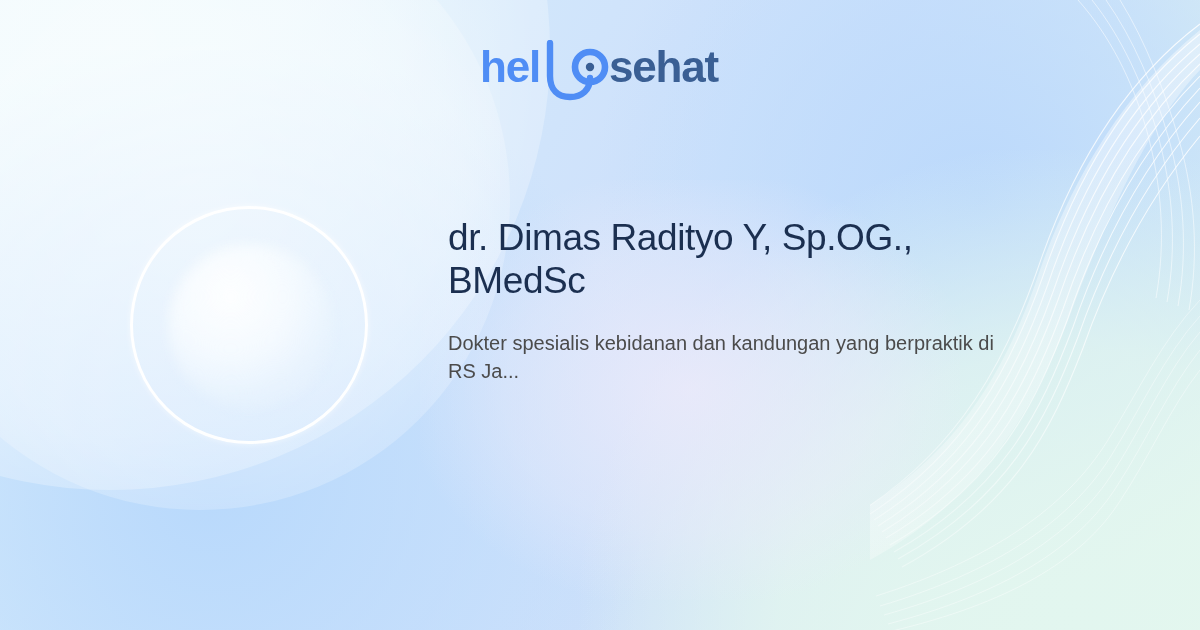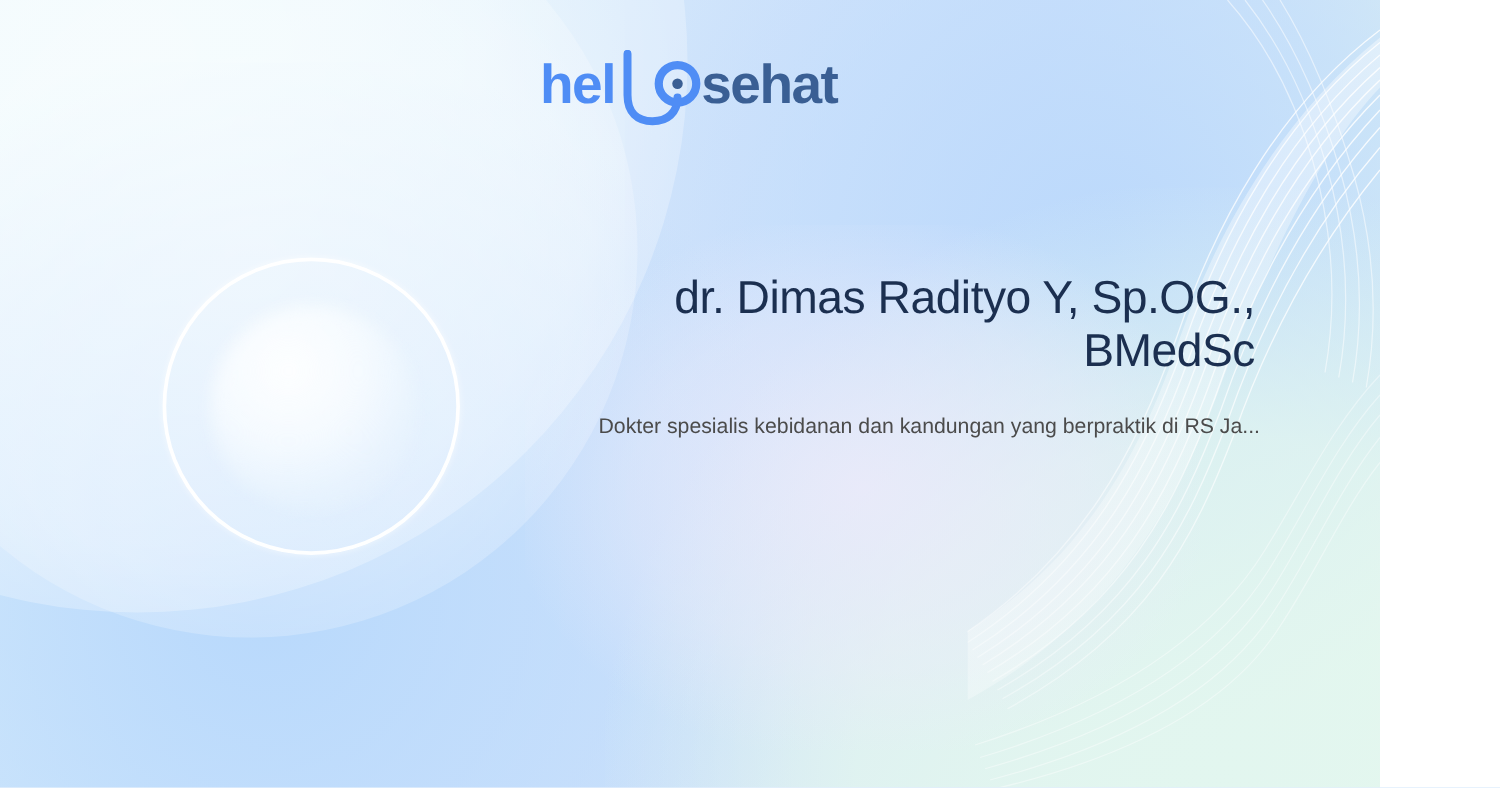--- a/index.html
+++ b/index.html
@@ -4,24 +4,23 @@
 <style>
   * { margin:0; padding:0; box-sizing:border-box; }
   html, body {
     width:1200px; height:630px;
     overflow:hidden;
     font-family:"Liberation Sans", sans-serif;
   }
 
   .og-card {
     position:relative;
-    width:1104px; height:630px;
+    width:1200px; height:630px;
     overflow:hidden;
     background:#cfe4fb;
-    text-align:right;
   }
 
   
   .bg-base {
     position:absolute; inset:0;
     background:
       linear-gradient(117deg,
         #e6f7fc 0%,
         #dcf0fc 14%,
         #d2e8fb 30%,
@@ -118,21 +117,21 @@
   .title {
     font-size:37px;
     font-weight:400;
     line-height:1.17;
     letter-spacing:-0.4px;
     color:#1b2f50;
     max-width:556px;
   }
   .subtitle {
     margin-top:26px;
-    font-size:17px;
+    font-size:20px;
     font-weight:400;
     line-height:1.42;
     color:#4b4b4b;
     max-width:560px;
   }
 </style>
 </head>
 <body>
 
 <div class="og-card">

